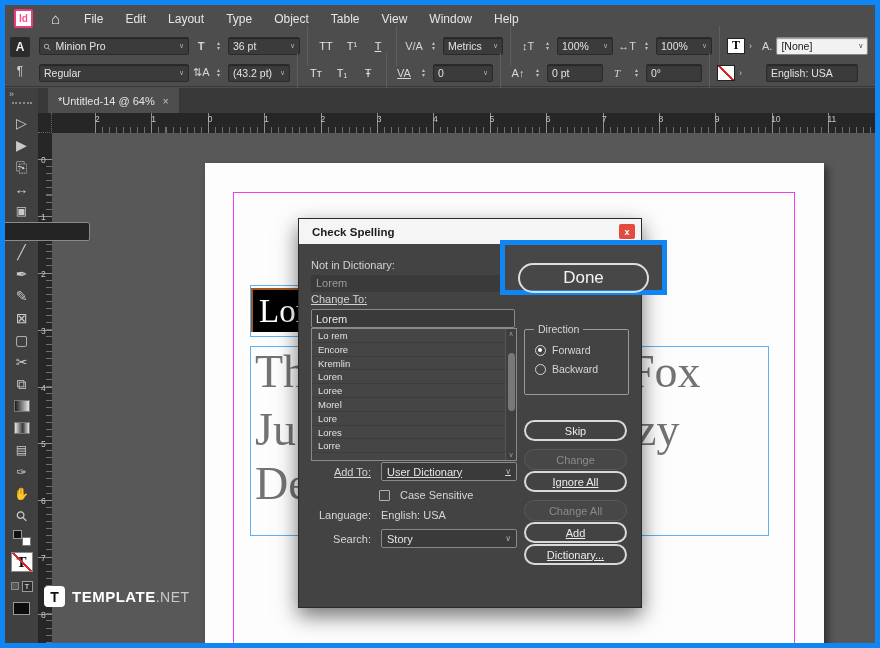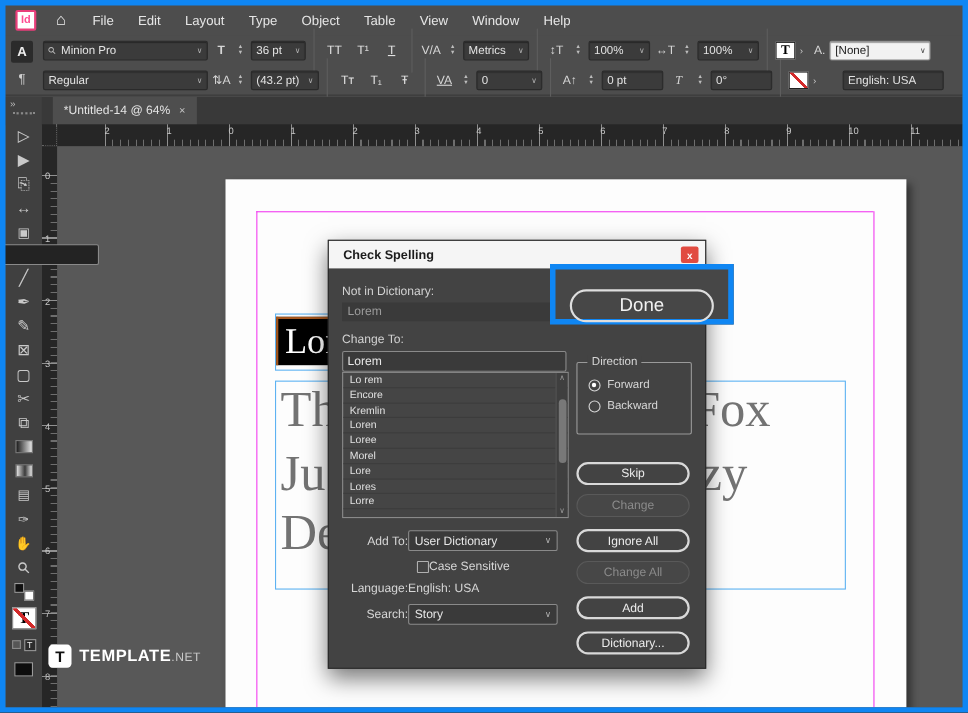--- a/index.html
+++ b/index.html
@@ -117,49 +117,49 @@
   .dl{color:#d2d2d2;margin-bottom:4px;}
   .field-plain{width:200px;height:17px;background:#3a3a3a;color:#9b9b9b;padding:2px 5px;font-size:11px;}
   .inp{width:204px;height:19px;background:#3a3a3a;border:1px solid #8a8a8a;color:#e8e8e8;font-size:11px;
        padding:0 4px;border-radius:2px;font-family:"Liberation Sans",sans-serif;}
   .listbox{position:relative;width:206px;height:133px;background:#454545;border:1px solid #8a8a8a;overflow:hidden;}
   .lrow{height:13.8px;line-height:13.8px;padding:0 6px;font-size:9.5px;color:#e2e2e2;border-bottom:1px solid #3c3c3c;}
   .sbar{position:absolute;right:0;top:0;bottom:0;width:11px;background:#3f3f3f;border-left:1px solid #555;}
   .sbar .up,.sbar .dn{position:absolute;left:0;width:100%;height:10px;color:#9a9a9a;font-size:7px;text-align:center;line-height:10px;}
   .sbar .up{top:0;} .sbar .dn{bottom:0;}
   .sbar .thumb{position:absolute;left:2px;width:7px;top:24px;height:58px;background:#787878;border-radius:4px;}
-  .row-inline{display:flex;align-items:center;gap:0;}
+  .row-inline{display:flex;align-items:center;gap:10px;}
   .lab-r{width:60px;text-align:right;flex:none;}
   .sel{display:flex;justify-content:space-between;align-items:center;background:#3a3a3a;border:1px solid #8a8a8a;
        border-radius:2px;height:19px;padding:0 5px;font-size:11px;color:#e6e6e6;width:136px;}
   .sel .chev{color:#b0b0b0;font-size:8px;}
   .chk{width:11px;height:11px;border:1px solid #b0b0b0;background:transparent;border-radius:1px;flex:none;}
   .dlg-right{position:absolute;left:225px;top:85px;width:105px;}
   .group{position:relative;border:1px solid #9a9a9a;height:66px;padding:14px 0 17px 10px;border-radius:2px;}
   .group .glab{position:absolute;top:-7px;left:9px;background:#434343;padding:0 4px;font-size:10.5px;}
   .radio-row{display:flex;align-items:center;gap:6px;margin-bottom:7px;font-size:10.5px;}
   .rad{width:11px;height:11px;border:1.5px solid #d6d6d6;border-radius:50%;position:relative;flex:none;}
   .rad.on:after{content:"";position:absolute;left:2px;top:2px;width:4px;height:4px;background:#fff;border-radius:50%;}
   .pill{width:103px;height:21px;border:2px solid #d9d9d9;border-radius:11px;background:transparent;color:#ececec;
         font-size:11px;display:flex;align-items:center;justify-content:center;font-family:"Liberation Sans",sans-serif;}
   .pill.dis{border:1px solid #595959;color:#8b8b8b;background:#474747;}
-  .mt14{margin-top:25px;} .mt8{margin-top:8px;} .mt12{margin-top:11px;}
+  .mt14{margin-top:25px;} .mt8{margin-top:8px;} .mt12{margin-top:1px;text-decoration:underline;}
 
   
   .done-box{position:absolute;left:500px;top:240px;width:167px;height:55px;border:5px solid #0f86f3;background:#474747;z-index:30;
             display:flex;align-items:center;justify-content:center;}
   .done-pill{width:131px;height:30px;border:2px solid #dedede;border-radius:15px;color:#f2f2f2;font-size:17px;
              display:flex;align-items:center;justify-content:center;margin-top:21px;}
 
   
   .watermark{position:absolute;left:44px;top:586px;display:flex;align-items:center;gap:7px;z-index:15;}
   .wm-badge{width:21px;height:21px;background:#fff;border-radius:4px;color:#111;font-weight:bold;font-size:14px;
             display:flex;align-items:center;justify-content:center;}
   .wm-bold{color:#fff;font-weight:bold;font-size:15px;letter-spacing:.5px;}
-  .wm-light{color:#c9c9c9;font-size:11px;letter-spacing:.5px;}
+  .wm-light{color:#c9c9c9;font-size:14px;letter-spacing:.5px;}
 </style>
 </head>
 <body>
 
 <div class="app">
 
   <div class="menubar">
     <div class="id-logo">Id</div>
     <span class="home">⌂</span>
     <div class="menus">
@@ -185,21 +185,21 @@
         <div class="cb" style="width:150px">
           <span><span class="mag">⚲</span>
           <span>Minion Pro</span></span>
             <span class="chev">∨</span>
           </div>
         <span class="ico" style="width:16px;font-weight:bold">T</span>
         <span class="stp">
             <i>▴</i>
             <i>▾</i>
           </span>
-        <div class="cb" style="width:50px">
+        <div class="cb" style="width:72px">
           <span>36 pt</span>
             <span class="chev">∨</span>
           </div>
         <div class="sep"></div>
         <div class="tbt">TT</div>
         <div class="tbt">T¹</div>
         <div class="tbt ul">
             <span>T</span>
           </div>
         <div class="sep"></div>

